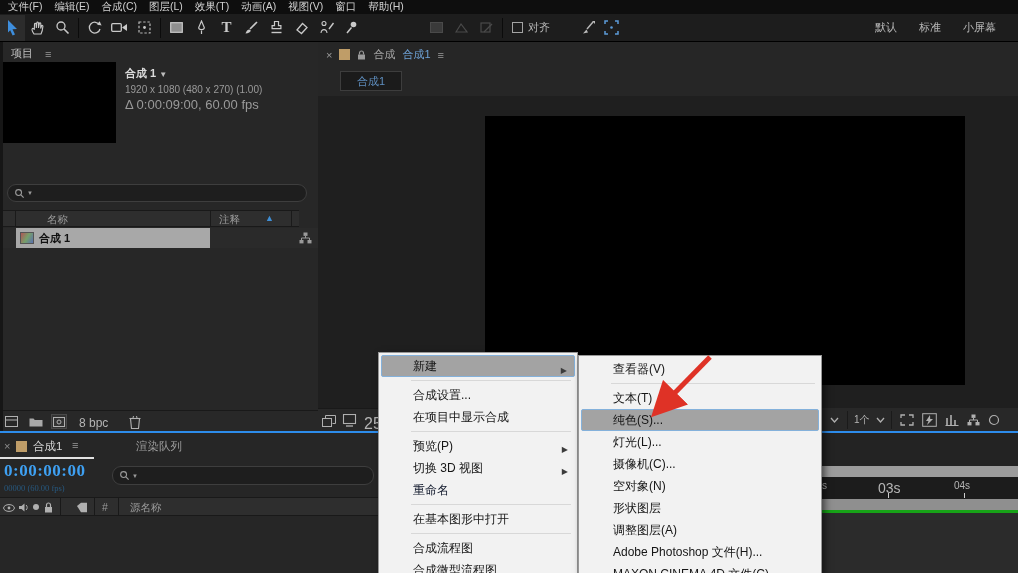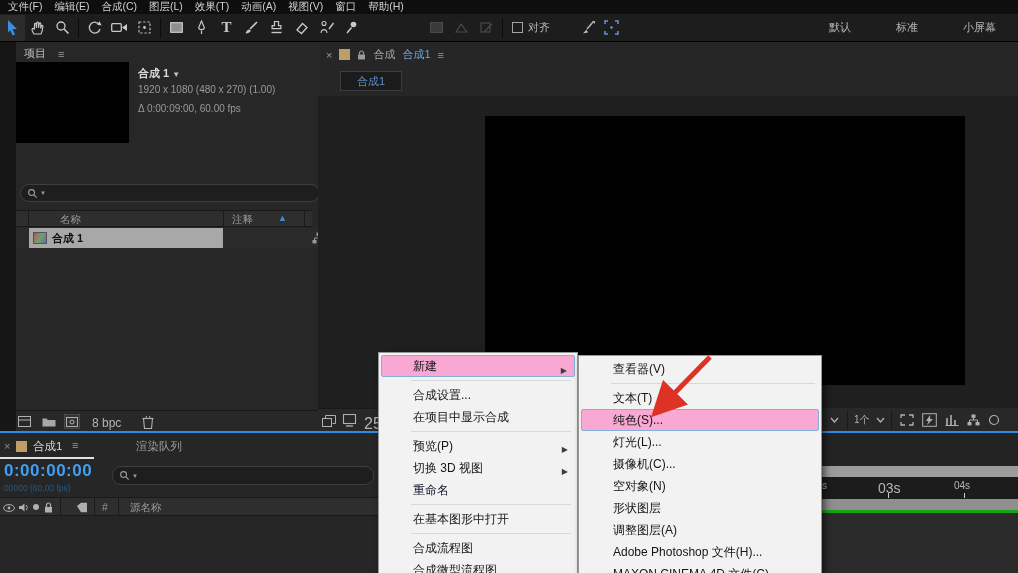--- a/index.html
+++ b/index.html
@@ -22,25 +22,25 @@
   .dim{color:#9a9a9a}
   .searchbox{position:absolute;background:#1e1e1e;border:1px solid #3e3e3e;border-radius:9px;
     display:flex;align-items:center;padding-left:6px;gap:2px}
   .hdr{background:#2e2e2e;border-top:1px solid #191919;border-bottom:1px solid #191919}
   .vline{position:absolute;width:1px;background:#1a1a1a;top:0;bottom:0}
   
   .ctxmenu{position:absolute;width:200px;background:#f2f2f2;border:1px solid #979797;
     box-shadow:3px 3px 7px rgba(0,0,0,.55);padding:2px;z-index:10}
   .mi{height:22px;line-height:20px;font-size:12px;color:#151515;padding:1px 8px 1px 32px;
     position:relative;white-space:nowrap}
-  .mi.hl{background:#f9a8d4;border:1px solid #84b1db;border-radius:2px;padding:0 7px 0 31px}
+  .mi.hl{background:#a3a3a3;border:1px solid #84b1db;border-radius:2px;padding:0 7px 0 31px}
   .mi.dis{color:#0f172a}
   .mi .sub{position:absolute;right:7px;top:5px;font-size:8px;color:#3c3c3c}
   .msep{height:1px;background:#d8d8d8;margin:3px 4px 3px 30px}
-  .mono{font-family:Liberation Sans, sans-serif}
+  .mono{font-family:Liberation Serif, serif}
 </style>
 </head>
 <body>
 
 <div class="menubar">
   <span>文件(F)</span>
   <span>编辑(E)</span>
   <span>合成(C)</span>
   <span>图层(L)</span>
   <span>效果(T)</span>
@@ -158,40 +158,40 @@
         <polygon points="7.5,9.5 4,13.5 9,12.5" fill="#b9b9b9"></polygon>
         <polygon points="13,1 16,1 16,4" fill="#b9b9b9"></polygon>
       </svg>
   </div>
   <div class="tb">
     <svg width="15" height="15" viewBox="0 0 15 15">
         <path d="M1 4 V1 H4 M11 1 H14 V4 M14 11 V14 H11 M4 14 H1 V11" fill="none" stroke="#5c9bd8" stroke-width="1.5"></path>
         <circle cx="7.5" cy="7.5" r="1.3" fill="#5c9bd8"></circle>
       </svg>
   </div>
-  <div style="margin-left:auto;display:flex;align-items:center;gap:45px;padding-right:22px">
+  <div style="margin-left:auto;display:flex;align-items:center;gap:22px;padding-right:22px">
     <span class="wslabel">默认</span>
     <span class="wslabel">标准</span>
     <span class="wslabel">小屏幕</span>
   </div>
 </div>
 
-<div class="panel" style="left:16px;top:42px;width:318px;height:390px;border-right:1px solid #fef9c3">
+<div class="panel" style="left:3px;top:42px;width:318px;height:390px;border-right:1px solid #fef9c3">
   <div style="position:absolute;left:8px;top:4px;display:flex;gap:12px;align-items:center">
     <span class="ptext">项目</span>
     <span class="ptext dim">≡</span>
   </div>
   <div style="position:absolute;left:0;top:20px;width:113px;height:81px;background:#000"></div>
   <div style="position:absolute;left:122px;top:24px">
     <div style="font-size:11px;font-weight:bold;color:#dadada">
       <span>合成 1</span>
       <span style="font-size:8px;color:#bdbdbd">▼</span>
     </div>
     <div class="ptext dim" style="font-size:10px;margin-top:3px">1920 x 1080 (480 x 270) (1.00)</div>
-    <div class="ptext dim" style="font-size:10px;margin-top:8px">Δ 0:00:09:00, 60.00 fps</div>
+    <div class="ptext dim" style="font-size:13px;margin-top:2px">Δ 0:00:09:00, 60.00 fps</div>
   </div>
   <div class="searchbox" style="left:4px;top:142px;width:300px;height:18px">
     <svg width="11" height="11" viewBox="0 0 12 12">
         <circle cx="5" cy="5" r="3.2" fill="none" stroke="#9a9a9a" stroke-width="1.2"></circle>
         <line x1="7.5" y1="7.5" x2="10.5" y2="10.5" stroke="#9a9a9a" stroke-width="1.4"></line>
       </svg>
     <span style="font-size:6px;color:#9a9a9a">▼</span>
   </div>
   <div class="hdr" style="position:absolute;left:0;top:168px;width:296px;height:17px">
     <div class="vline" style="left:12px"></div>

